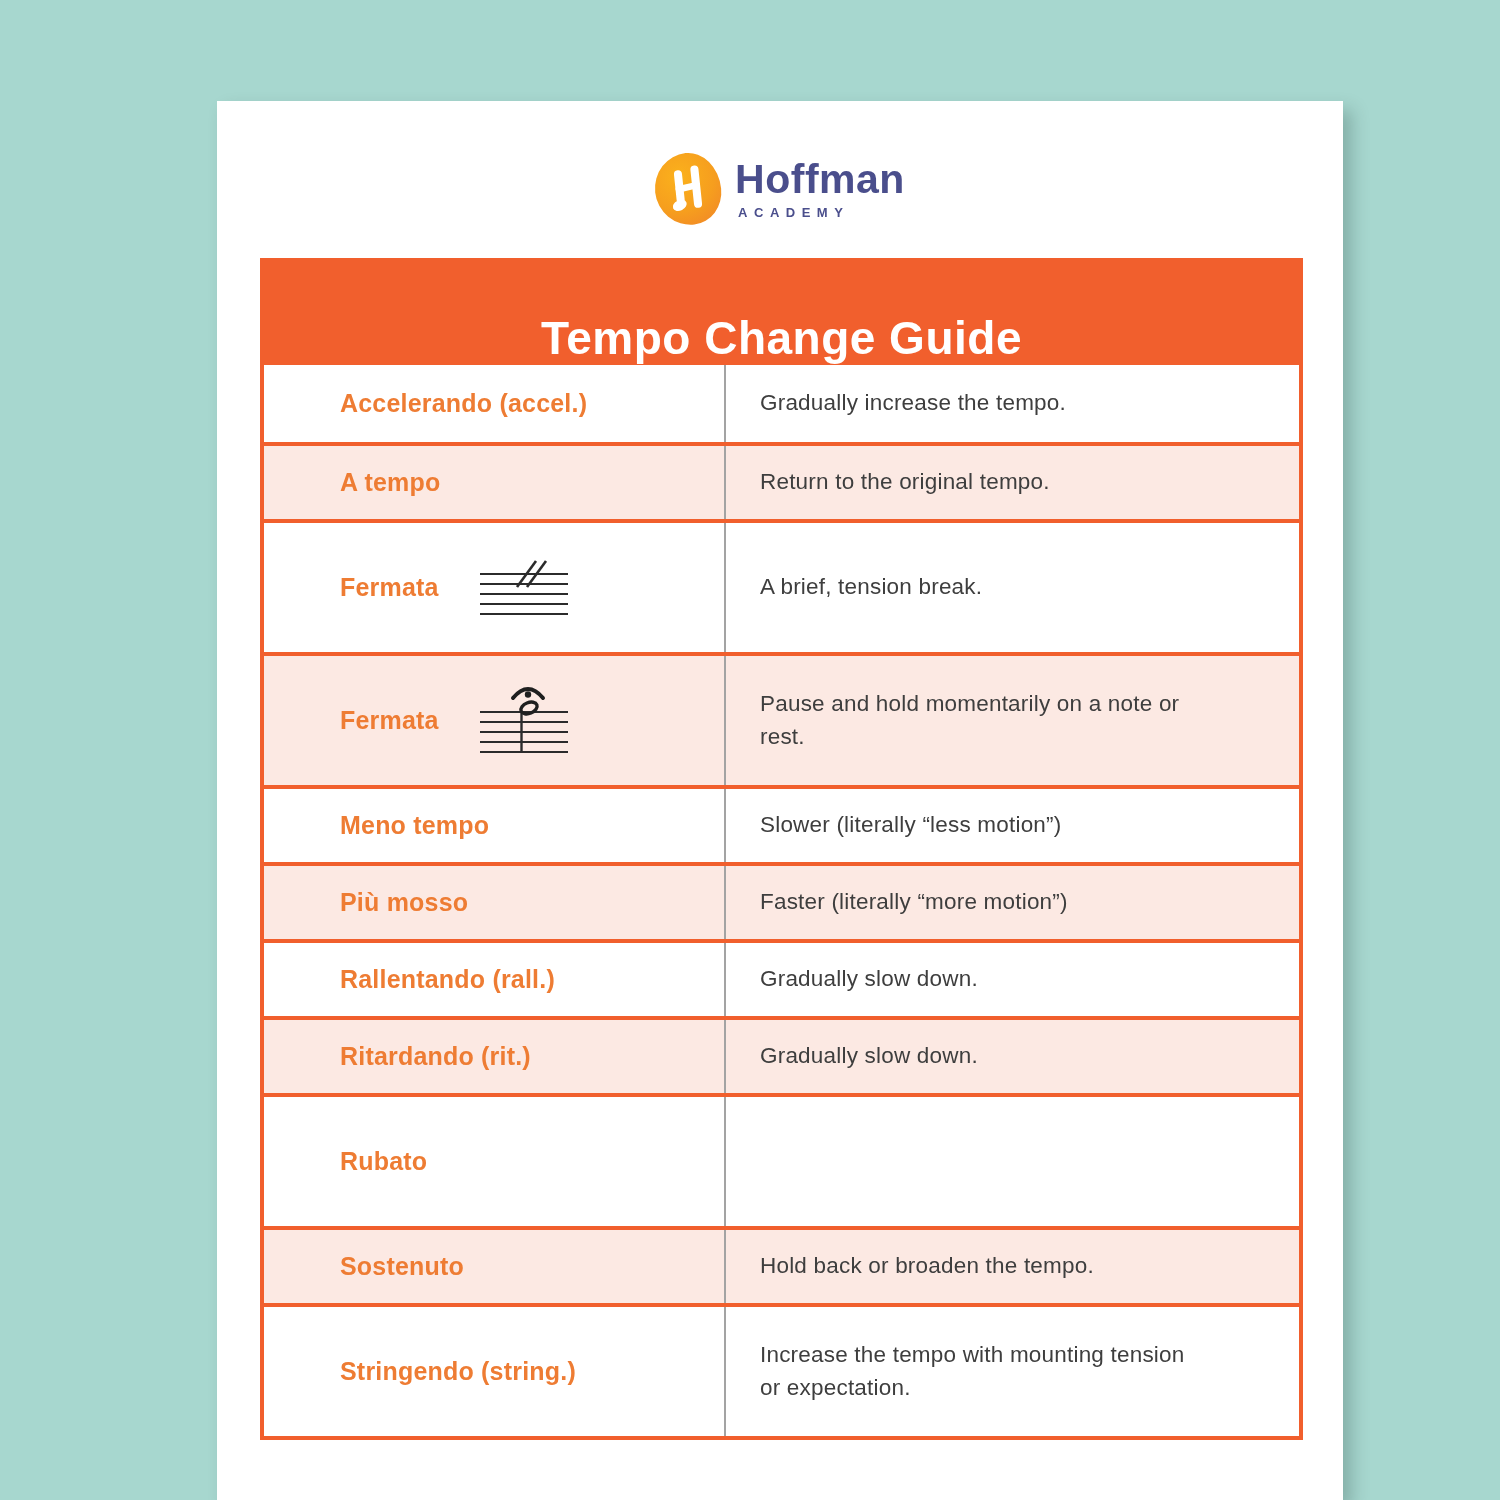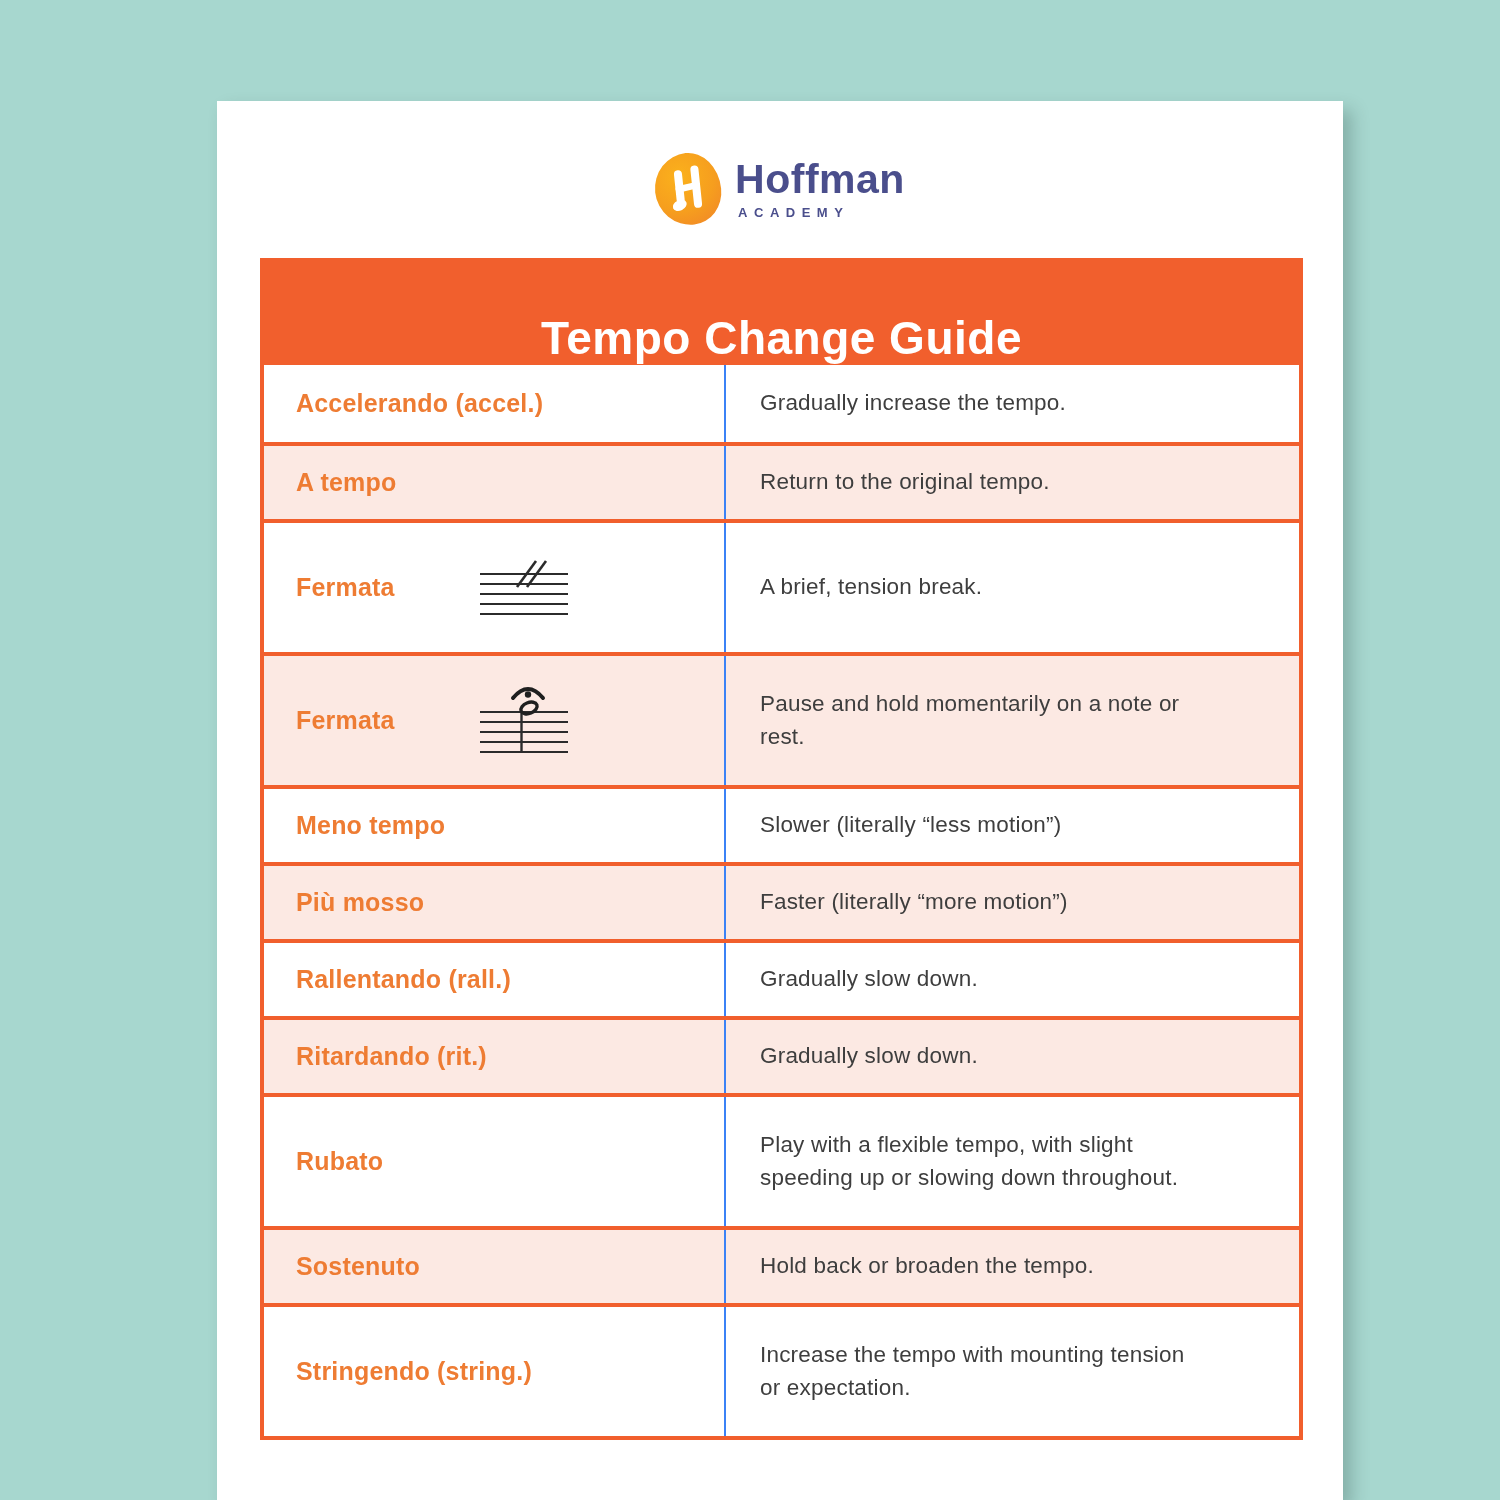--- a/index.html
+++ b/index.html
@@ -73,23 +73,23 @@
     display:flex;
     min-height:77px;
     background:var(--paper);
   }
   .row + .row{border-top:4px solid var(--accent);}
   .row.alt{background:var(--alt_row);}
   .row.tall{min-height:133px;}
   .term-cell{
     width:462px;
     flex:0 0 462px;
-    border-right:2px solid #3b82f6;
+    border-right:2px solid #a3a3a3;
     display:flex; align-items:center;
-    padding-left:32px;
+    padding-left:76px;
     position:relative;
     text-align:center;
   }
   .term{
     color:var(--term);
     font-size:25px; font-weight:bold; letter-spacing:0.2px;
     white-space:nowrap;
   }
   .symbol-slot{
     position:absolute;
@@ -244,23 +244,20 @@
     <div class="desc-cell">
       <span class="desc">Gradually slow down.</span>
     </div>
   </div>
 
   <div class="row tall">
     <div class="term-cell">
       <span class="term">Rubato</span>
       <span class="symbol-slot"></span>
     </div>
-    <div class="desc-cell">
-      <span class="desc">Play with a flexible tempo, with slight speeding up or slowing down throughout.</span>
-    </div>
   </div>
 
   <div class="row alt">
     <div class="term-cell">
       <span class="term">Sostenuto</span>
       <span class="symbol-slot"></span>
     </div>
     <div class="desc-cell">
       <span class="desc">Hold back or broaden the tempo.</span>
     </div>

